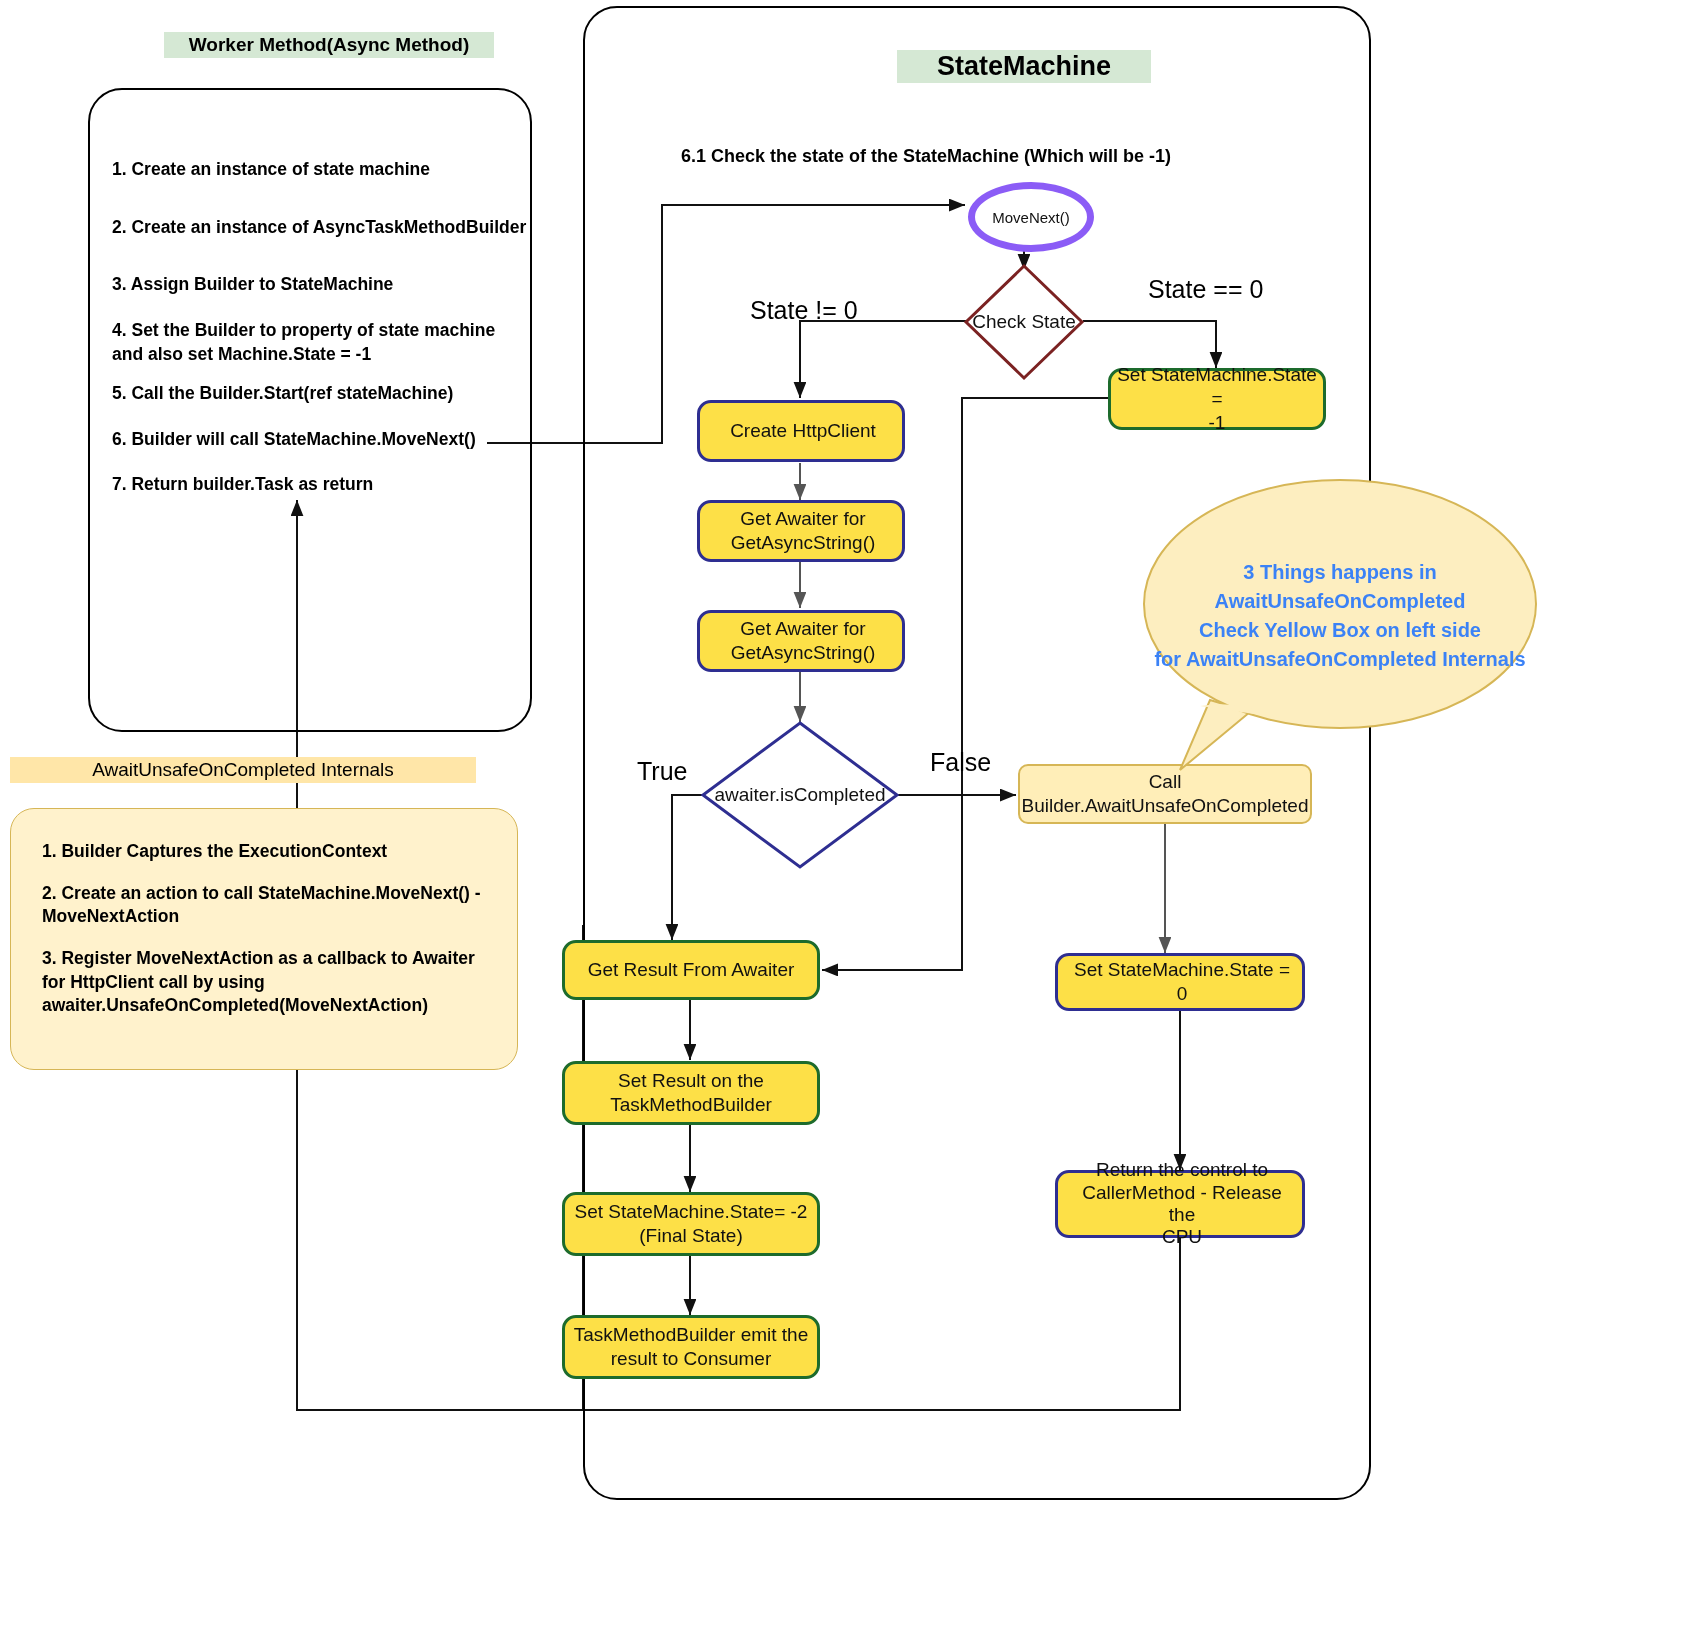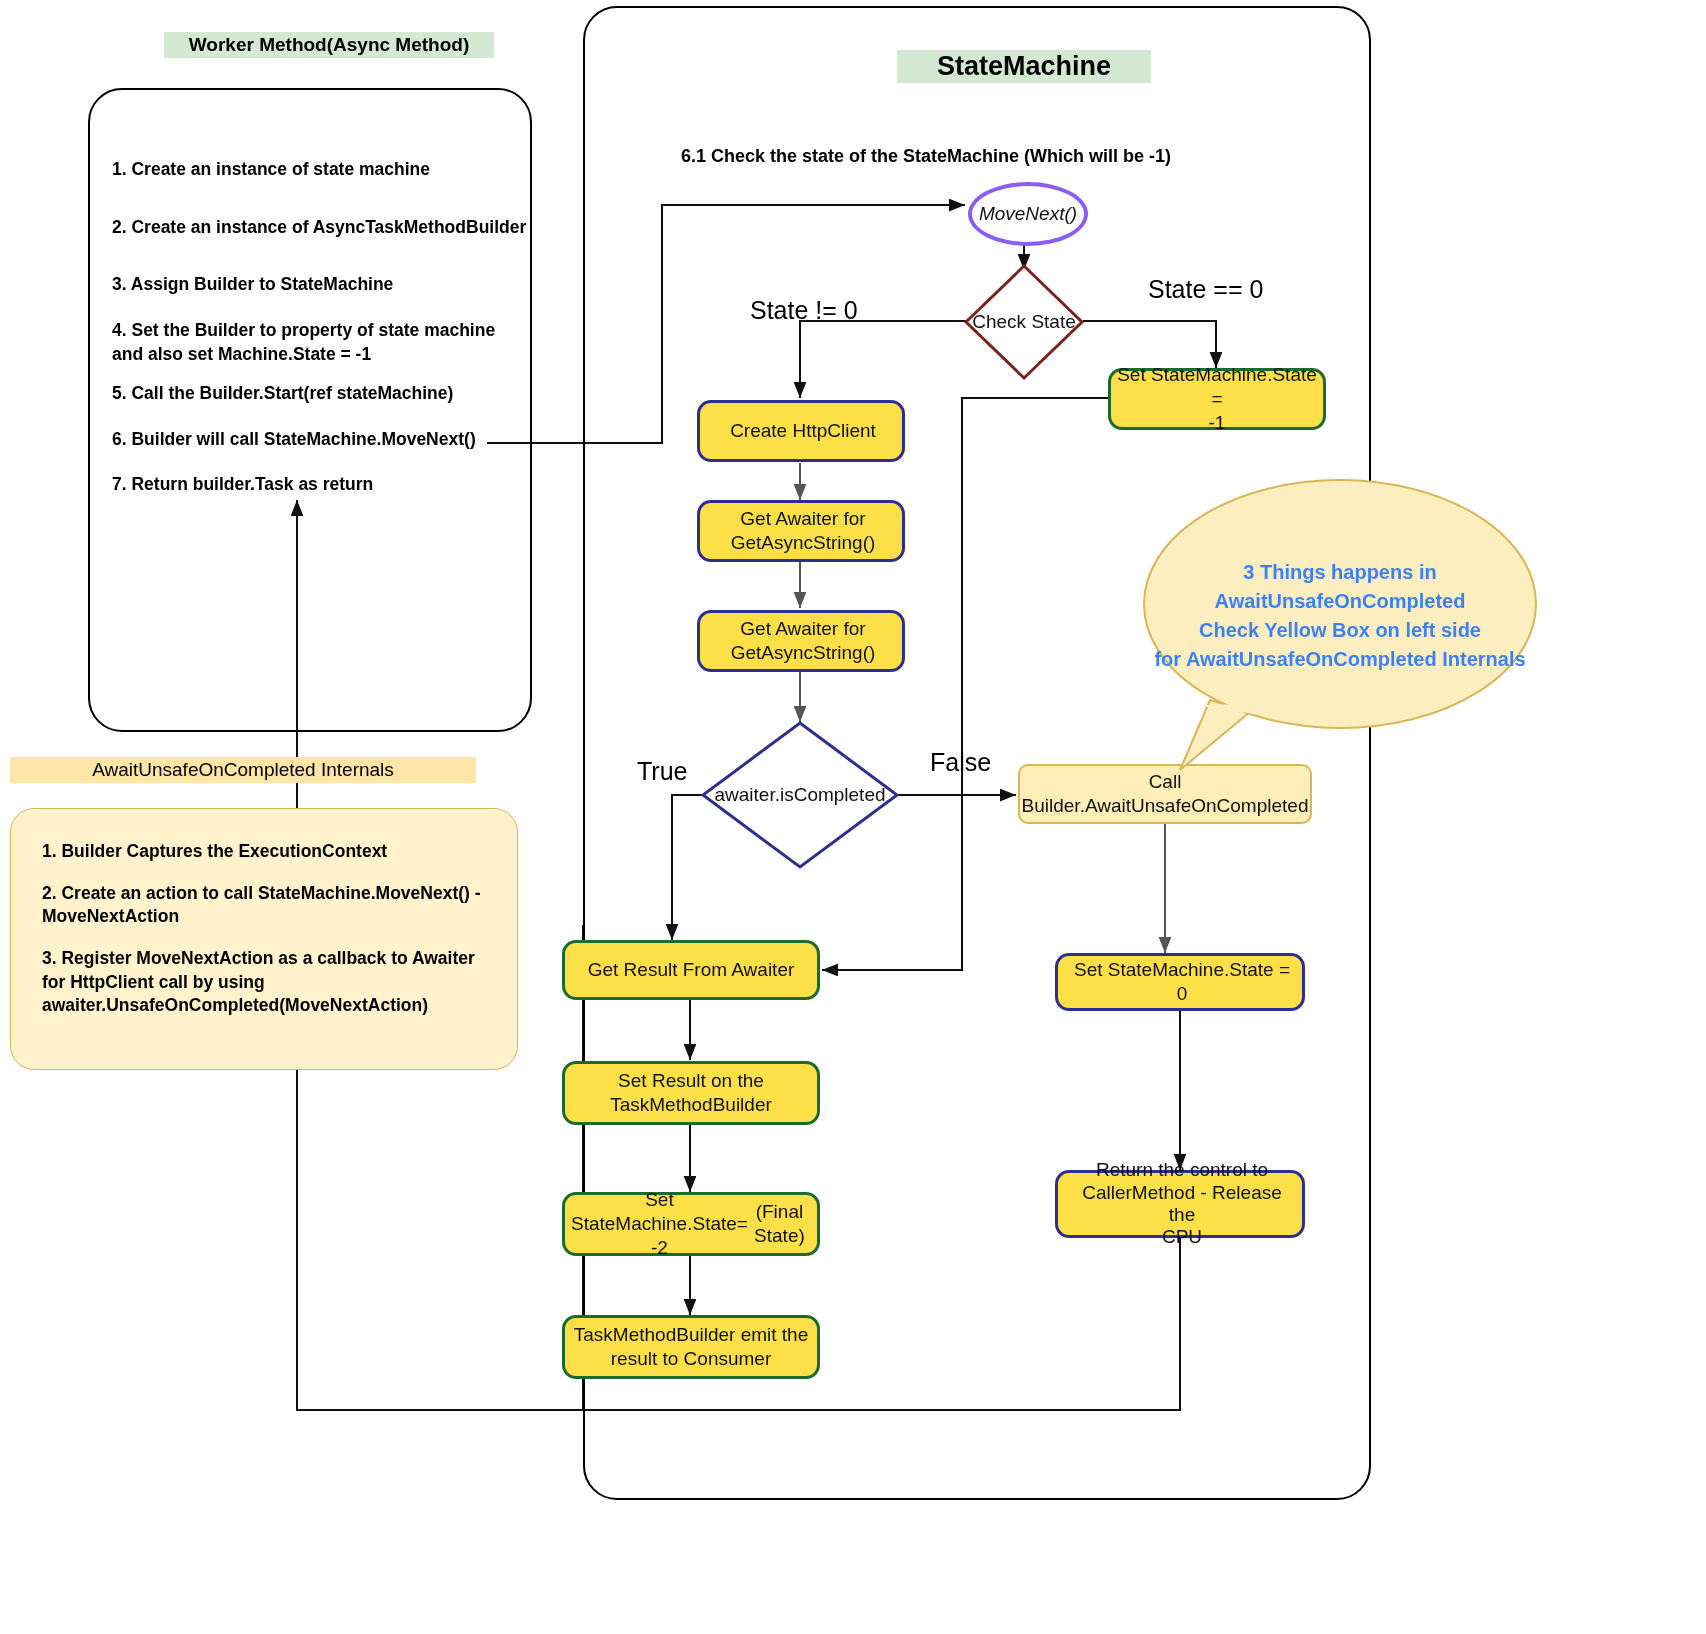--- a/index.html
+++ b/index.html
@@ -29,21 +29,21 @@
   .node.green{border:3px solid #1d6b2c;}
   .node.yellow{border:2px solid #d6b656;background:#ffeeb8;border-radius:10px;}
 
   
   .diamond-wrap{position:absolute;}
   .diamond-label{position:absolute;left:0;top:0;width:100%;height:100%;
         display:flex;align-items:center;justify-content:center;font-size:19px;color:#111;}
 
   
   .ellipse{position:absolute;display:flex;align-items:center;justify-content:center;
-        border:4px solid #8b5cf6;border-radius:50%;background:#fff;font-size:19px;color:#111;font-style:italic;}
+        border:7px solid #8b5cf6;border-radius:50%;background:#fff;font-size:15px;color:#111;}
 
   
   .elabel{position:absolute;font-size:25px;color:#000;white-space:nowrap;}
 
   
   .callout-text{position:absolute;font-weight:bold;font-size:20px;text-align:center;
         line-height:1.45;color:#3b82f6;white-space:nowrap;}
 </style>
 </head>
 <body>
@@ -183,21 +183,21 @@
 
   <div class="node green" style="left:562px;top:940px;width:258px;height:60px;">
     <span>Get Result From Awaiter</span>
   </div>
 
   <div class="node green" style="left:562px;top:1061px;width:258px;height:64px;flex-direction:column;">
     <span>Set Result on the</span>
     <span>TaskMethodBuilder</span>
   </div>
 
-  <div class="node green" style="left:562px;top:1192px;width:258px;height:64px;flex-direction:row;text-align:center;">
+  <div class="node green" style="left:562px;top:1192px;width:258px;height:64px;flex-direction:column;text-align:center;">
     <span>Set StateMachine.State= -2</span>
     <span>(Final State)</span>
   </div>
 
   <div class="node green" style="left:562px;top:1315px;width:258px;height:64px;flex-direction:column;">
     <span>TaskMethodBuilder emit the</span>
     <span>result to Consumer</span>
   </div>
 
   <div class="node blue" style="left:1055px;top:953px;width:250px;height:58px;">

